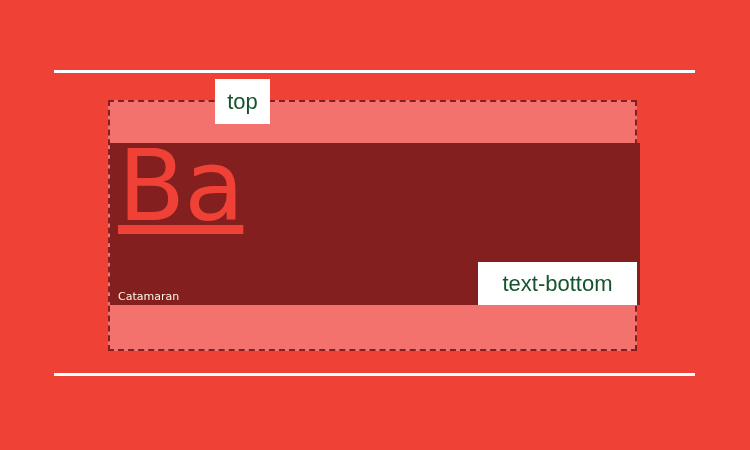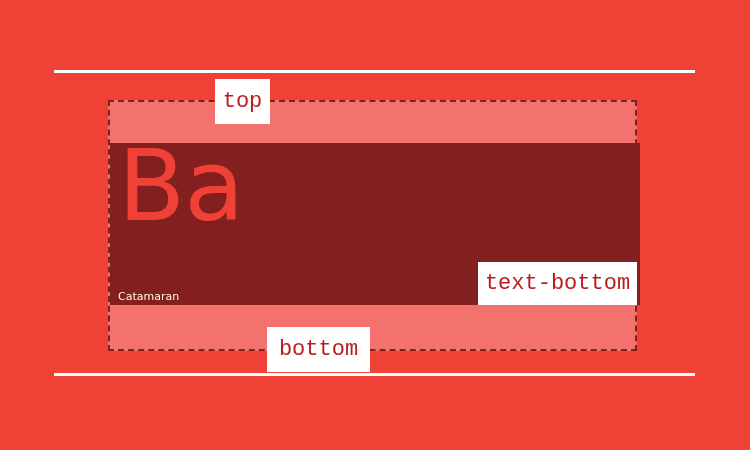--- a/index.html
+++ b/index.html
@@ -57,39 +57,40 @@
     position: absolute;
     left: 8px;
     top: -6px;
     font-size: 98px;
     line-height: 1;
     color: #ef4136;
     font-family: "DejaVu Sans", sans-serif;
     font-weight: 400;
     letter-spacing: -1px;
     white-space: nowrap;
+    text-decoration: underline;
   }
 
   #font-name {
     position: absolute;
     left: 8px;
     bottom: 3px;
     font-size: 11px;
     line-height: 1;
     color: #fdf6e3;
     font-family: "DejaVu Sans", sans-serif;
     white-space: nowrap;
   }
 
   
   .callout {
     position: absolute;
     background: #ffffff;
-    color: #b91c1c;
-    font-family: Liberation Mono, monospace;
+    color: #14532d;
+    font-family: Liberation Sans, sans-serif;
     font-size: 22px;
     line-height: 1;
     display: flex;
     align-items: center;
     justify-content: center;
     white-space: nowrap;
     box-sizing: border-box;
   }
   #callout-top          { left: 215px; top:  79px; width:  55px; height: 45px; }
   #callout-text-top     { left: 370px; top: 150px; width: 108px; height: 43px; }
@@ -110,15 +111,14 @@
   <div id="textbox">
     <div id="sample-glyphs">Ba</div>
     <div id="font-name">Catamaran</div>
   </div>
 
   <div class="callout" id="callout-top">top</div>
 
 
   <div class="callout" id="callout-text-bottom">text-bottom</div>
 
-  <div class="callout" id="callout-bottom">bottom</div>
 
 </div>
 
 </body></html>

